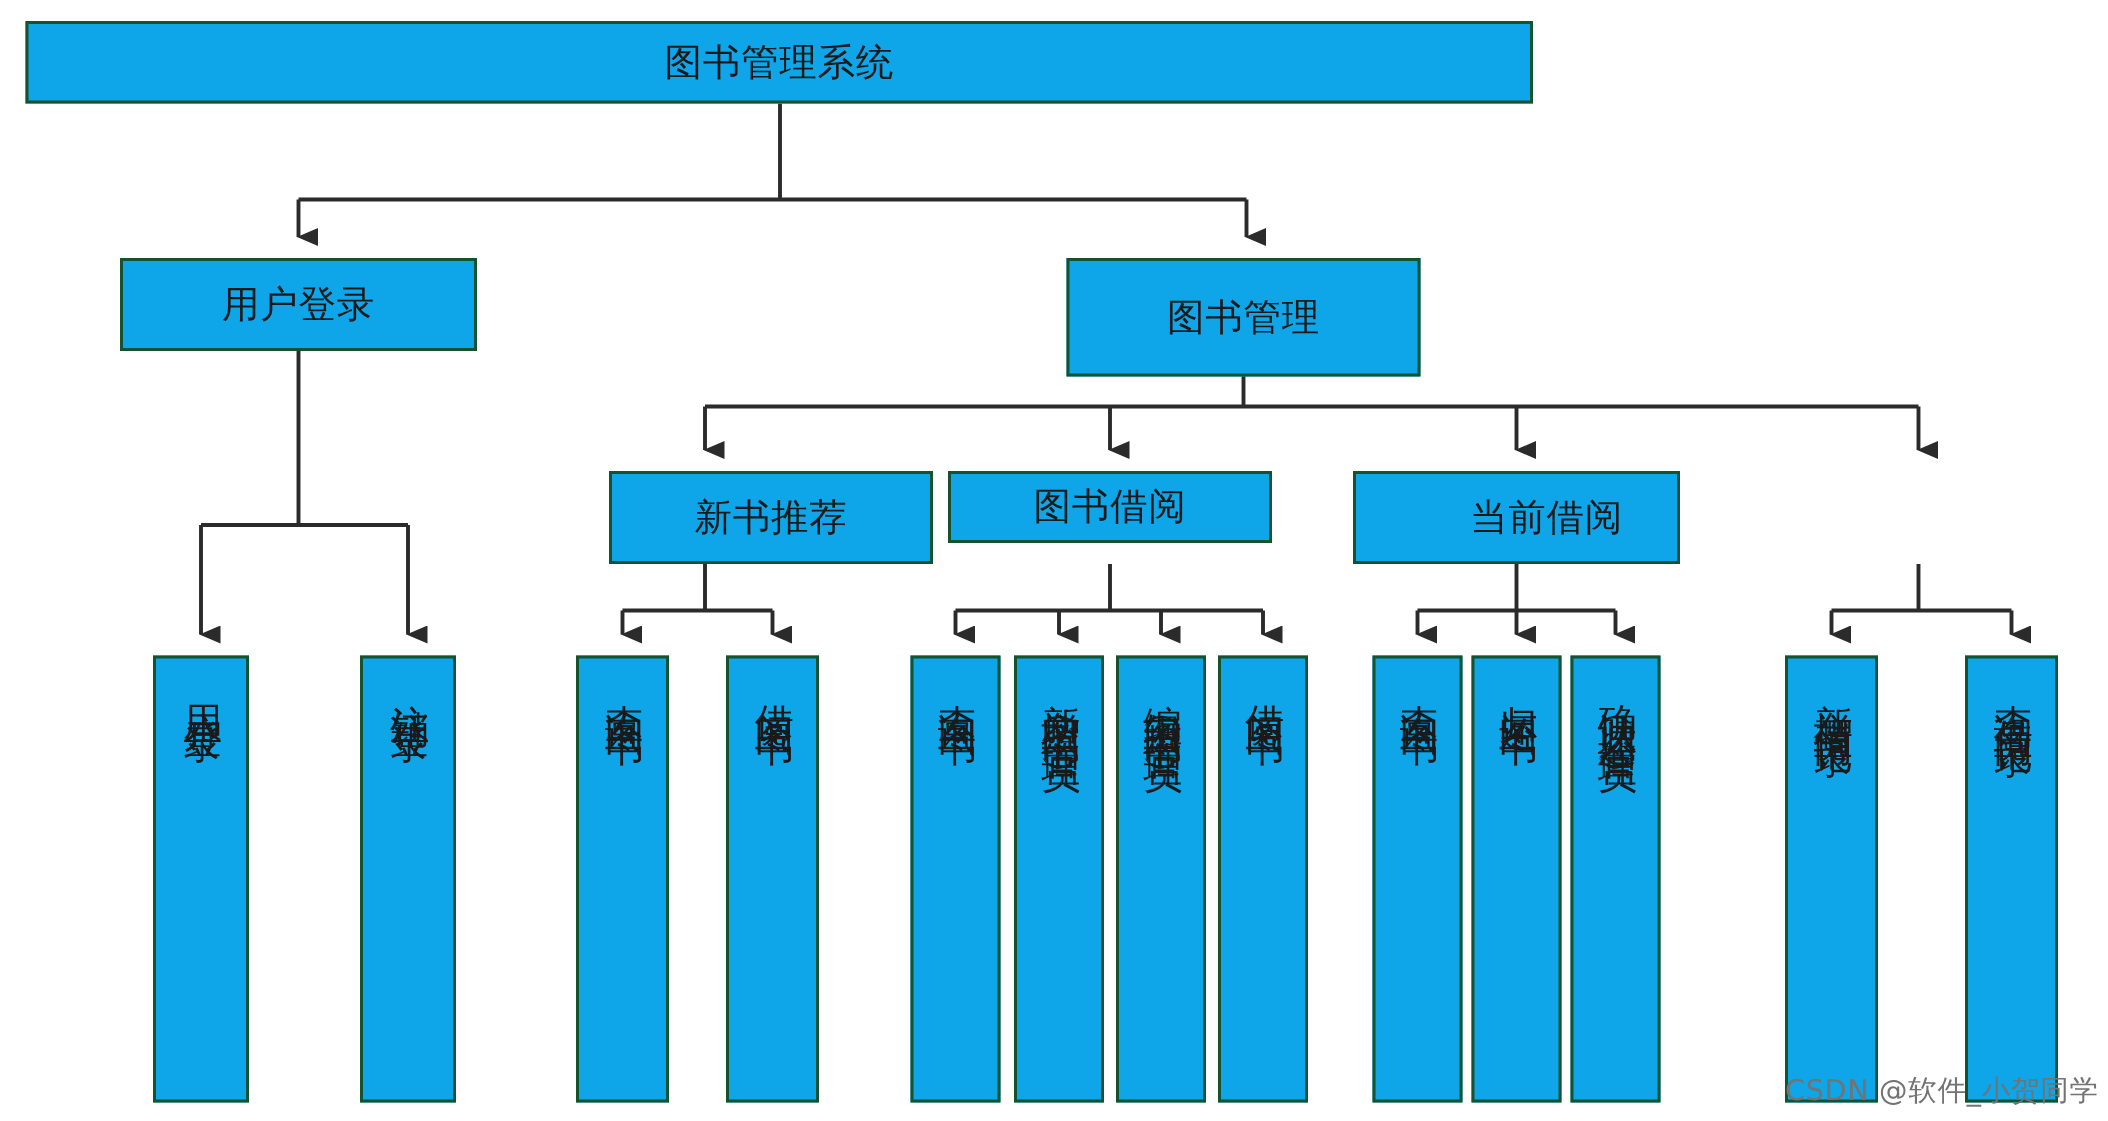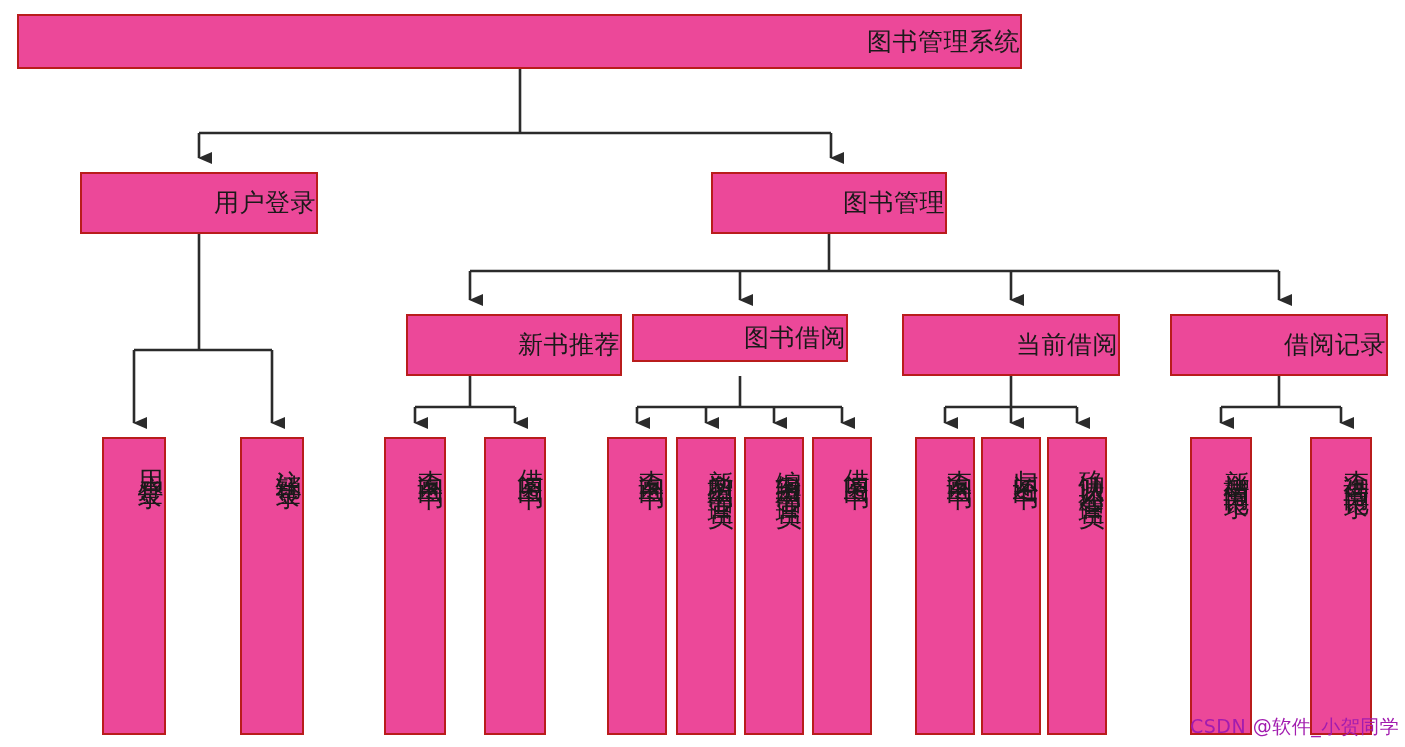--- a/index.html
+++ b/index.html
@@ -20,25 +20,25 @@
   #wires {
     position: absolute;
     left: 0;
     top: 0;
     width: 1405px;
     height: 747px;
   }
   .node {
     position: absolute;
     box-sizing: border-box;
-    border: 2px solid #b91c1c;
-    background: #ec4899;
+    border: 2px solid #14532d;
+    background: #0ea5e9;
     display: flex;
     align-items: center;
-    justify-content: flex-end;
+    justify-content: center;
     color: #1a1a1a;
     z-index: 2;
   }
   .node-label {
     display: block;
     text-align: center;
     line-height: 1.18;
     white-space: pre;
   }
   .node.h .node-label {
@@ -58,21 +58,21 @@
     font-size: 26px;
     line-height: 1.05;
     letter-spacing: 5px;
     white-space: normal;
   }
   .watermark {
     position: absolute;
     left: 1190px;
     top: 714px;
     font-size: 19px;
-    color: #a21caf;
+    color: #737373;
     letter-spacing: 0.5px;
     z-index: 5;
     white-space: nowrap;
     font-family: "DejaVu Sans", "Liberation Sans", sans-serif;
   }
 </style>
 </head>
 <body>
 
 <div id="canvas">
@@ -127,35 +127,32 @@
     </g>
   </svg>
 
   <div class="node root h" style="left: 17px; top: 14px; width: 1005px; height: 55px;">
     <span class="node-label">图书管理系统</span>
   </div>
 
   <div class="node h" style="left: 80px; top: 172px; width: 238px; height: 62px;">
     <span class="node-label">用户登录</span>
   </div>
-  <div class="node h" style="left: 711px; top: 172px; width: 236px; height: 62px;">
+  <div class="node h" style="left: 711px; top: 172px; width: 236px; height: 79px;">
     <span class="node-label">图书管理</span>
   </div>
 
   <div class="node h" style="left: 362px; top: 314px; width: 216px; height: 62px; margin-left: 44px;">
     <span class="node-label">新书推荐</span>
   </div>
   <div class="node h" style="left: 632px; top: 314px; width: 216px; height: 48px;">
     <span class="node-label">图书借阅</span>
   </div>
   <div class="node h" style="left: 902px; top: 314px; width: 218px; height: 62px; padding-left: 40px;">
     <span class="node-label">当前借阅</span>
-  </div>
-  <div class="node h" style="left: 1170px; top: 314px; width: 218px; height: 62px;">
-    <span class="node-label">借阅记录</span>
   </div>
 
   <div class="node leaf" style="left: 102px; top: 437px; width: 64px; height: 298px;">
     <span class="node-label">用户登录</span>
   </div>
   <div class="node leaf" style="left: 240px; top: 437px; width: 64px; height: 298px;">
     <span class="node-label">注销登录</span>
   </div>
   <div class="node leaf" style="left: 384px; top: 437px; width: 62px; height: 298px;">
     <span class="node-label">查询图书</span>

